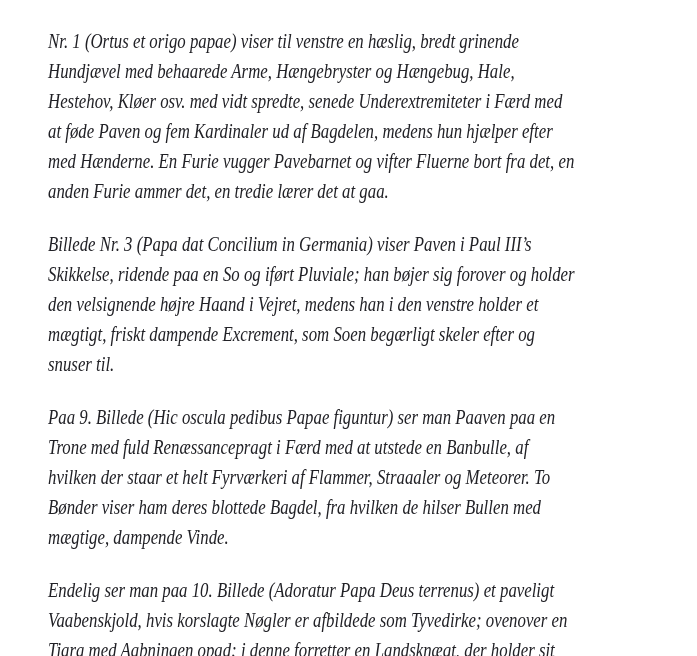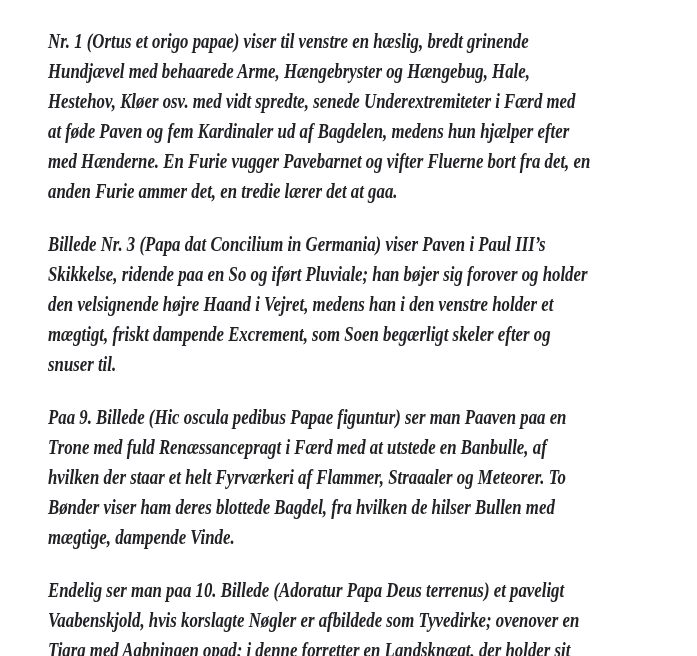--- a/index.html
+++ b/index.html
@@ -12,21 +12,20 @@
     overflow: hidden;
     background: #ffffff;
     font-family: "Liberation Serif", serif;
   }
   .page {
     box-sizing: border-box;
     width: 697px;
     height: 656px;
     padding: 26px 0 0 48px;
     overflow: hidden;
-    font-weight: bold;
   }
   .para {
     margin: 0 0 23px 0;
     font-style: italic;
     font-size: 21px;
     line-height: 30px;
     color: #212126;
     white-space: pre-line;      
     width: 780px;               
     transform: scaleX(0.80);    

